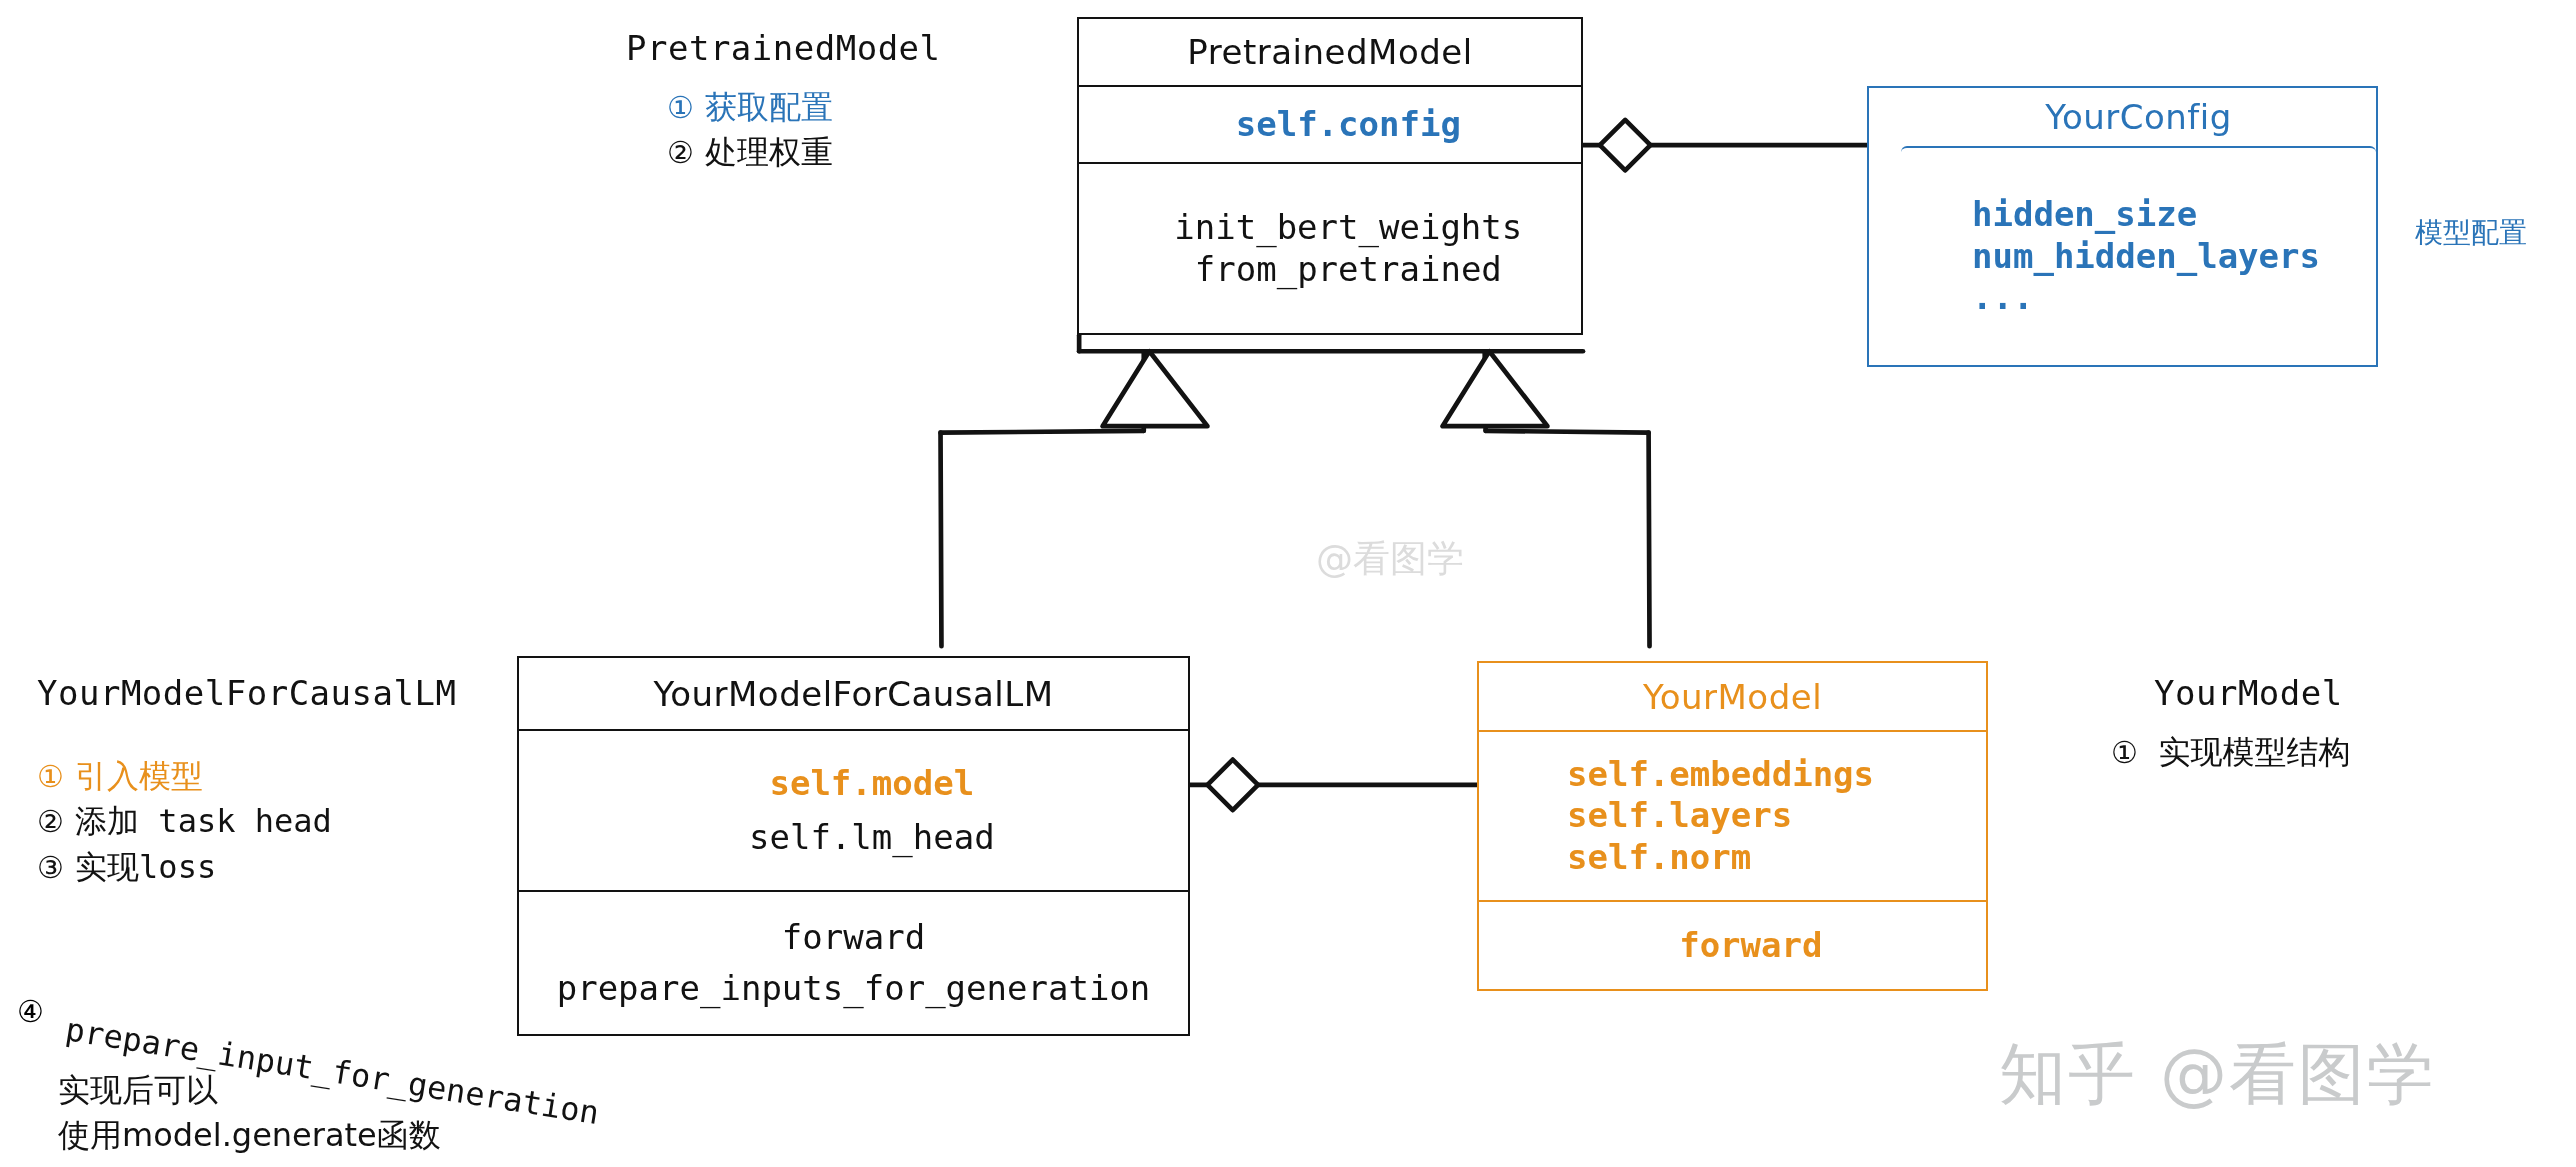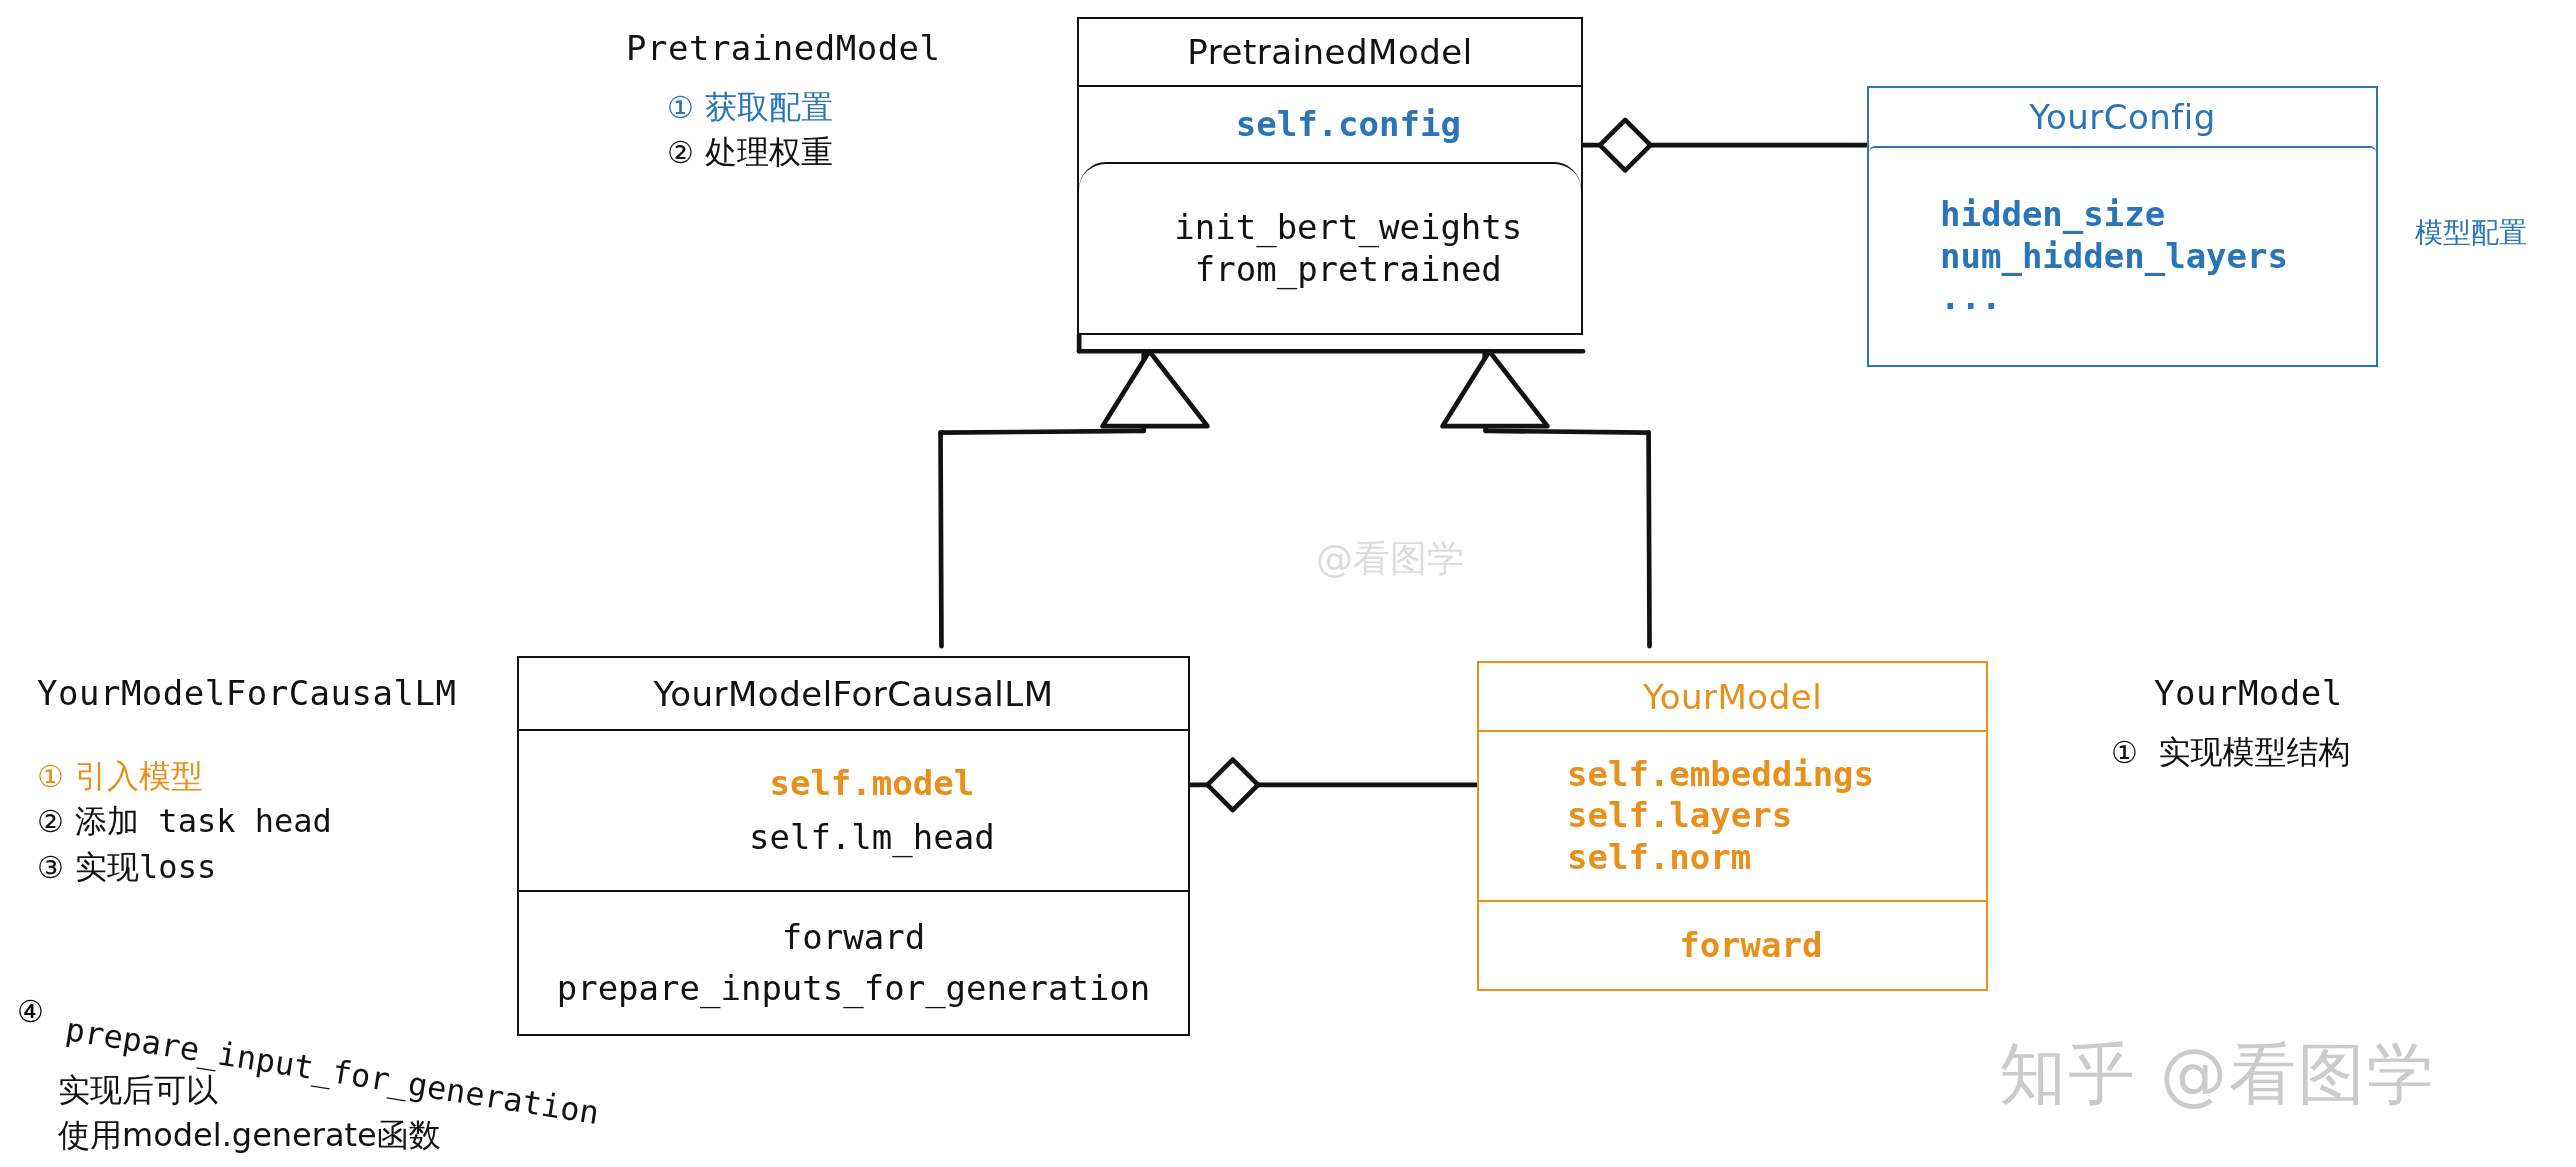--- a/index.html
+++ b/index.html
@@ -28,21 +28,21 @@
 
   
   .uml-box {
     position: absolute;
     box-sizing: border-box;
     background: #ffffff;
     border: 2.8px solid #121212;
     display: flex;
     flex-direction: column;
   }
-  .uml-box.blue   { border-color: #2a74b8; }
+  .uml-box.blue   { border-color: #2a74b8; padding-left: 32px; }
   .uml-box.orange { border-color: #e8901c; }
 
   .uml-section {
     box-sizing: border-box;
     display: flex;
     flex-direction: column;
     align-items: center;
     justify-content: center;
     text-align: center;
     padding: 5.6px 9.4px;
@@ -162,21 +162,21 @@
     </g>
   </svg>
 
   <div class="uml-box" style="left:1077px; top:17px; width:506px; height:318px;">
     <div class="uml-section" style="height:66px;">
       <div class="uml-title">PretrainedModel</div>
     </div>
     <div class="uml-section" style="height:77px;">
       <div class="uml-row blue">self.config</div>
     </div>
-    <div class="uml-section" style="flex:1;border-radius:27px;">
+    <div class="uml-section" style="flex:1;">
       <div class="uml-row">init_bert_weights</div>
       <div class="uml-row">from_pretrained</div>
     </div>
   </div>
 
   <div class="uml-box blue" style="left:1867px; top:86px; width:511px; height:281px;">
     <div class="uml-section" style="height:58px;">
       <div class="uml-title">YourConfig</div>
     </div>
     <div class="uml-section" style="flex:1; align-items:flex-start; padding-left:71px;">

